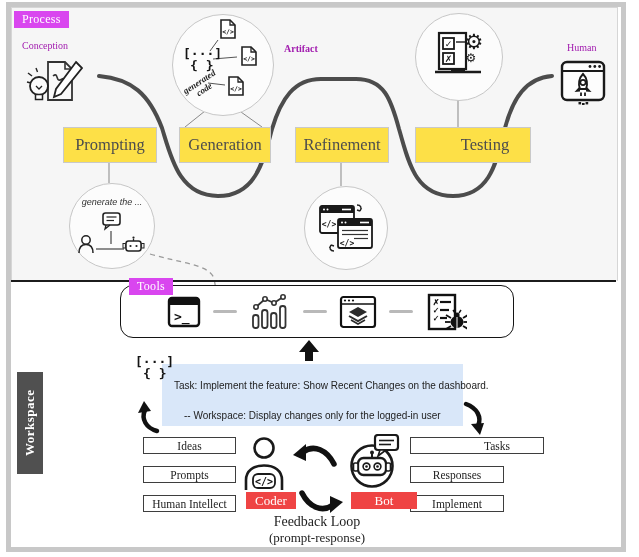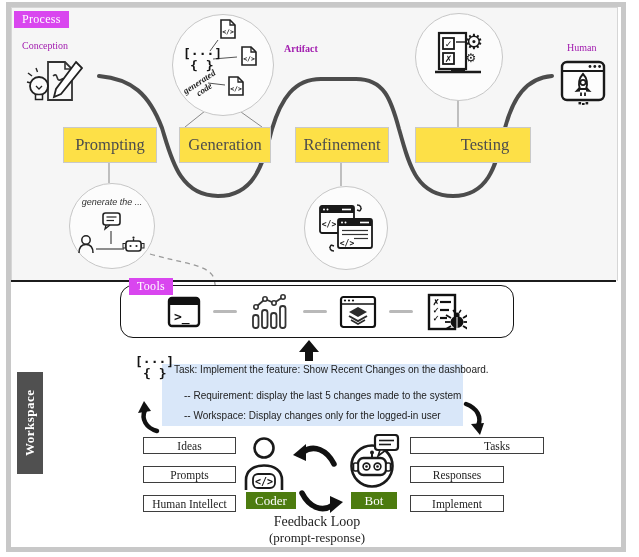--- a/index.html
+++ b/index.html
@@ -21,21 +21,21 @@
   .toolsbox{left:120px;top:285px;width:392px;height:51px;background:#fff;border:1.6px solid #141414;
             border-radius:13px;z-index:4;display:flex;align-items:center;justify-content:center;gap:12px;}
   .tooldash{width:24px;height:3px;background:#b9b9b9;border-radius:2px;}
   .bracketicon{font-family:"DejaVu Sans Mono", monospace;font-weight:bold;color:#141414;line-height:12px;z-index:5;}
   .taskbox{left:162px;top:364px;width:301px;height:62px;background:#d9e7f9;z-index:4;
            font-family:"Liberation Sans", sans-serif;font-size:10px;color:#222;}
   .taskline{position:absolute;left:12px;white-space:nowrap;}
   .t2{left:22px;}
   .smallbox{width:91px;height:15px;background:#fff;border:1px solid #3e3e3e;font-size:11.5px;color:#222;
             display:flex;align-items:center;justify-content:center;margin-bottom:12px;}
-  .actorlabel{background:#4d7c0f;color:#fff;font-size:13px;display:flex;align-items:center;justify-content:center;z-index:6;}
+  .actorlabel{background:#ef4444;color:#fff;font-size:13px;display:flex;align-items:center;justify-content:center;z-index:6;}
   .vlabel{left:17px;top:372px;width:26px;height:102px;background:#505050;color:#fff;z-index:5;
           display:flex;align-items:center;justify-content:center;writing-mode:vertical-rl;transform:rotate(180deg);
           font-weight:bold;font-size:13px;letter-spacing:.5px;}
   .note{font-style:italic;font-family:"Liberation Sans", sans-serif;font-size:9px;color:#333;}
   .gennote{font-style:italic;font-weight:bold;font-size:9px;color:#222;line-height:9px;text-align:center;
            transform:rotate(-33deg);}
   .feedback{z-index:5;color:#1d1d1d;text-align:center;}
 </style>
 </head>
 <body>
@@ -255,22 +255,21 @@
   <div class="abs darklabel" style="left:129px;top:278px;">Tools</div>
 
   <div class="abs vlabel">Workspace</div>
 
   <div class="abs bracketicon" style="left:135px;top:356px;font-size:13px;">
     <div>[···]</div>
     <div style="padding-left:8px;">{ }</div>
   </div>
 
   <div class="abs taskbox">
-    <div class="taskline" style="top:0;">Task: Implement the feature: Show Recent Changes on the dashboard.</div>
-    <div class="taskline t2" style="top:26px;">-- Requirement: display the last 5 changes made to the system</div>
+    <div class="taskline" style="top:16px;">Task: Implement the feature: Show Recent Changes on the dashboard.</div>
     <div class="taskline t2" style="top:46px;">-- Workspace: Display changes only for the logged-in user</div>
   </div>
 
   <div class="abs" style="left:143px;top:437px;z-index:5;">
     <div class="smallbox">Ideas</div>
     <div class="smallbox">Prompts</div>
     <div class="smallbox">Human Intellect</div>
   </div>
 
   <div class="abs" style="left:410px;top:437px;z-index:5;">
@@ -296,18 +295,18 @@
     <line x1="24" y1="24" x2="24" y2="20" stroke="#1a1a1a" stroke-width="2"></line>
     <circle cx="24" cy="18.5" r="2" fill="#1a1a1a"></circle>
     <rect x="10" y="24" width="28" height="17" rx="5.5" fill="#fff" stroke="#1a1a1a" stroke-width="2.3"></rect>
     <circle cx="18.5" cy="32.5" r="3.4" fill="#fff" stroke="#1a1a1a" stroke-width="1.6"></circle>
       <circle cx="18.5" cy="32.5" r="1.3" fill="#1a1a1a"></circle>
     <circle cx="29.5" cy="32.5" r="3.4" fill="#fff" stroke="#1a1a1a" stroke-width="1.6"></circle>
       <circle cx="29.5" cy="32.5" r="1.3" fill="#1a1a1a"></circle>
     <rect x="5.5" y="29" width="4.5" height="8" rx="1.5" fill="#fff" stroke="#1a1a1a" stroke-width="1.6"></rect>
     <rect x="38" y="29" width="4.5" height="8" rx="1.5" fill="#fff" stroke="#1a1a1a" stroke-width="1.6"></rect>
   </svg>
-  <div class="abs actorlabel" style="left:351px;top:492px;width:46px;height:17px;">Bot</div>
+  <div class="abs actorlabel" style="left:351px;top:492px;width:66px;height:17px;">Bot</div>
 
   <div class="abs feedback" style="left:232px;top:514px;width:170px;font-size:14px;">Feedback Loop</div>
   <div class="abs feedback" style="left:232px;top:530px;width:170px;font-size:13px;">(prompt-response)</div>
 
 </div>
 
 </body></html>

